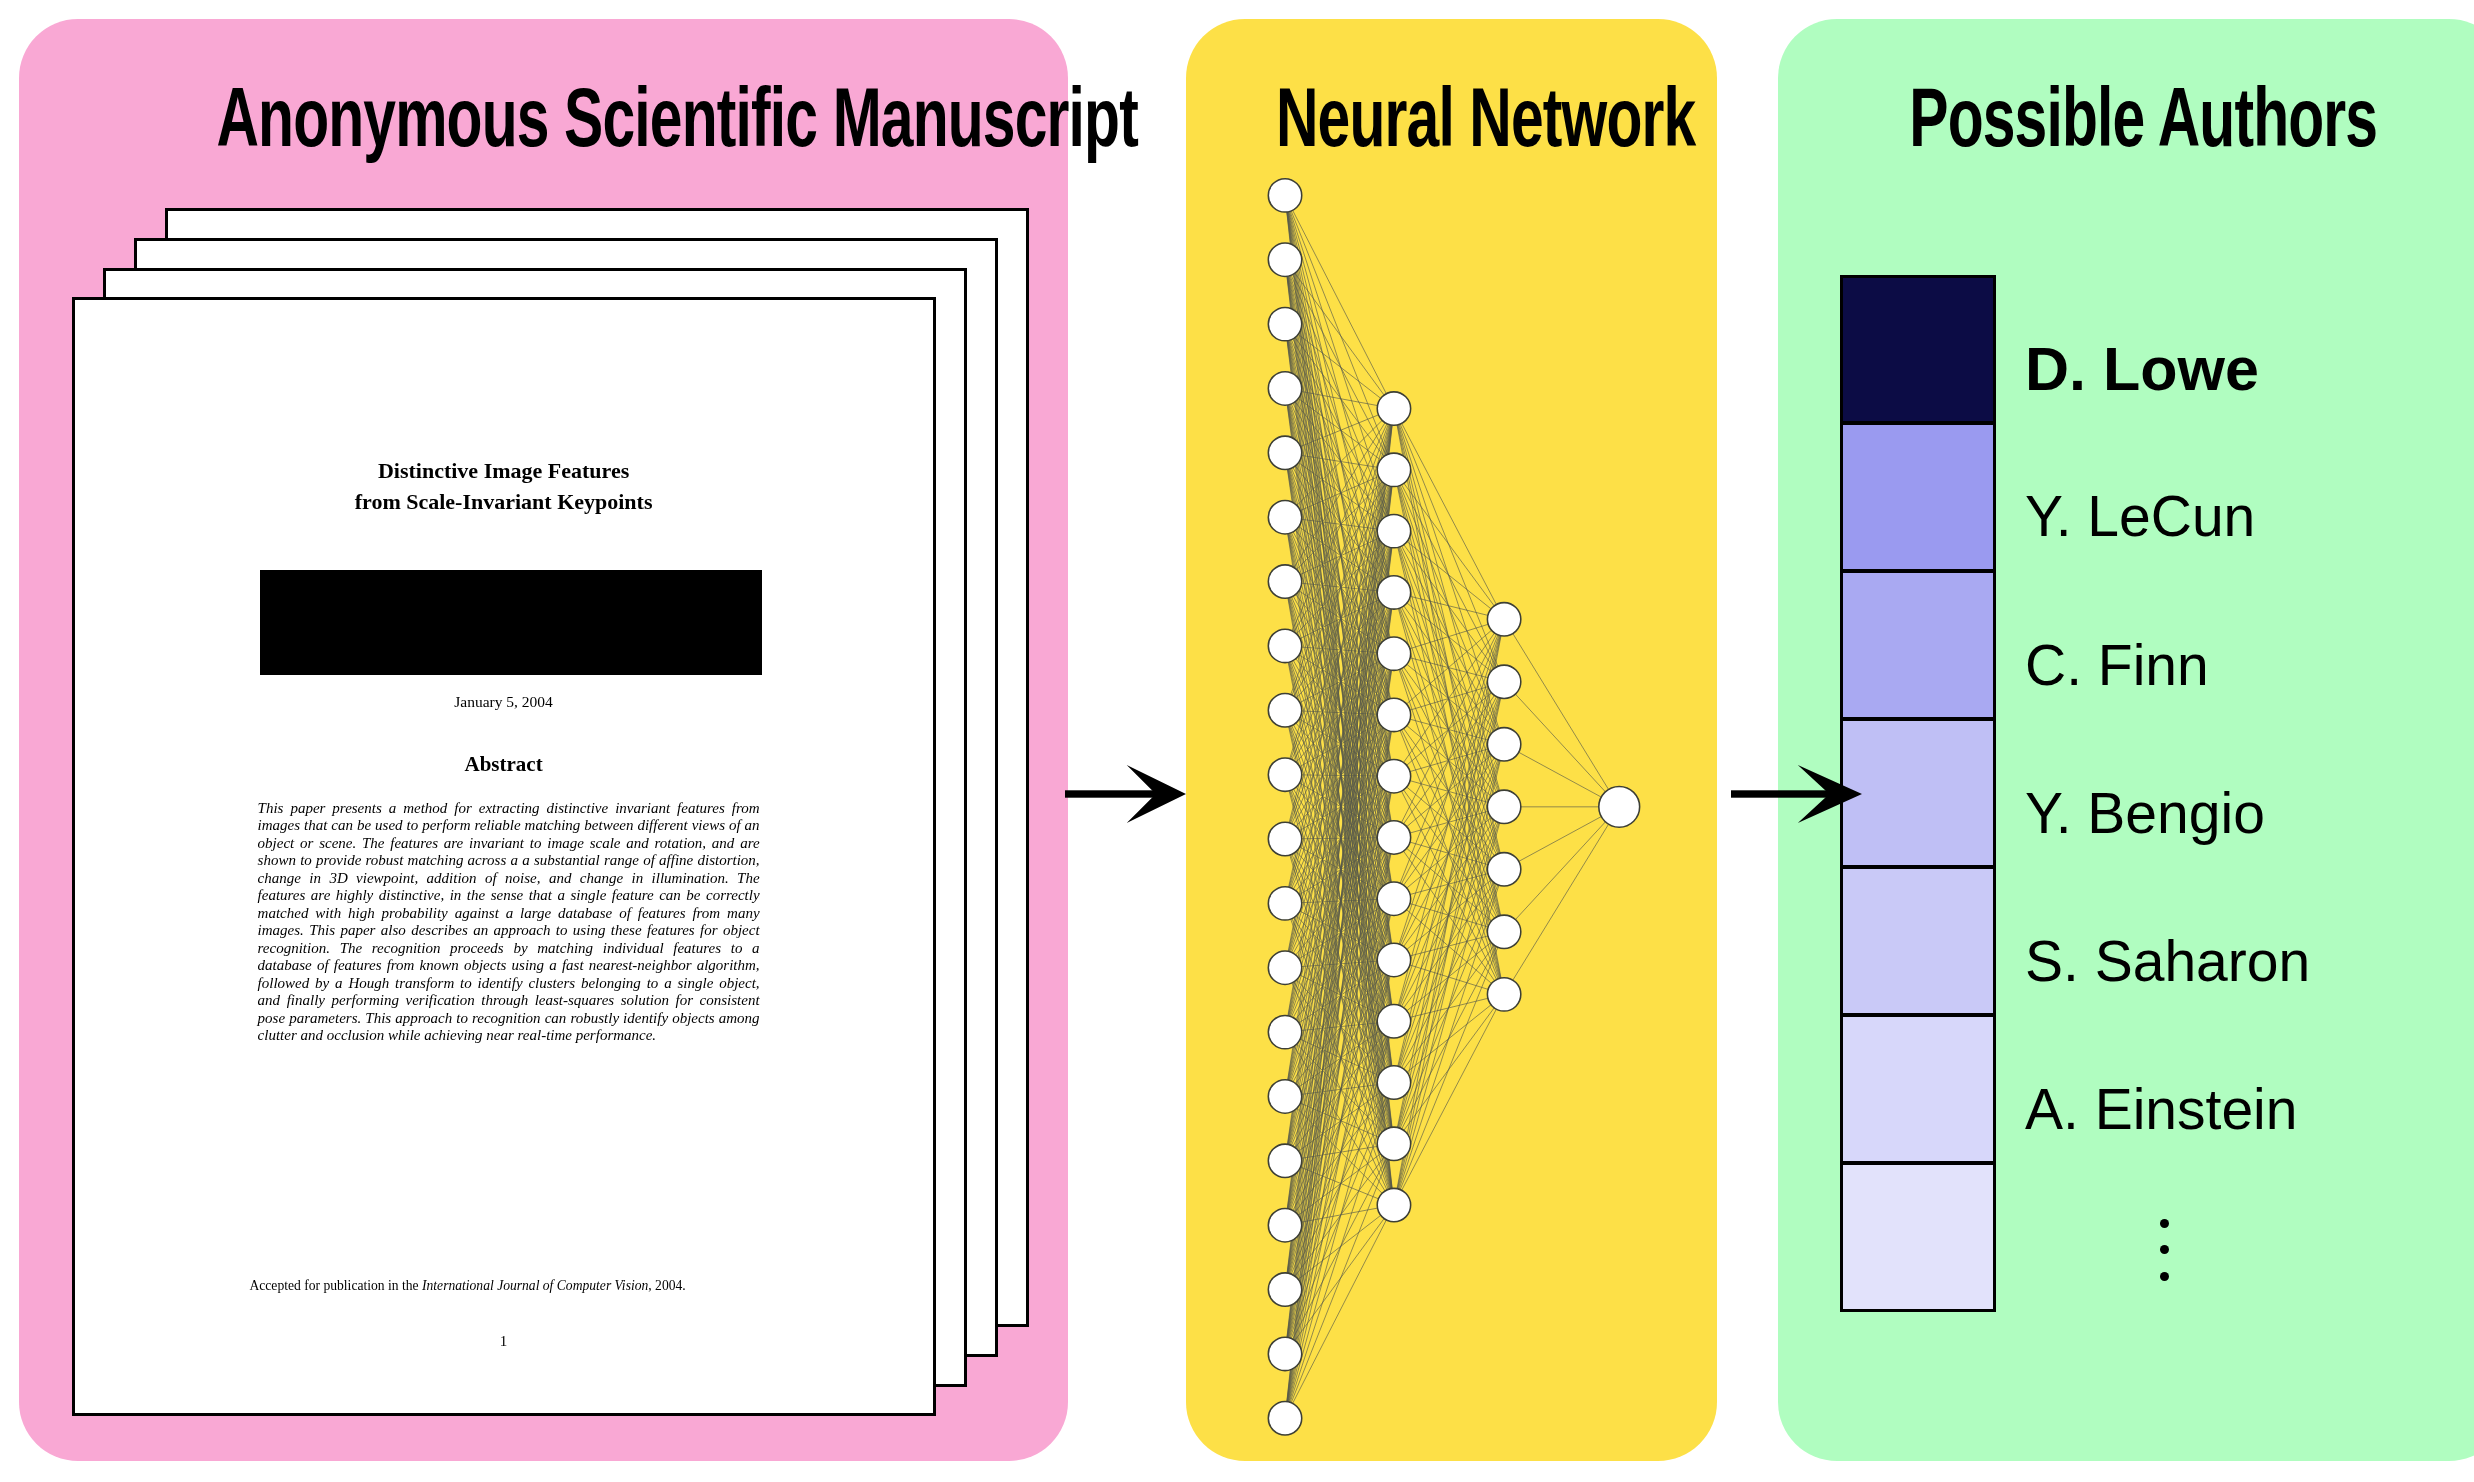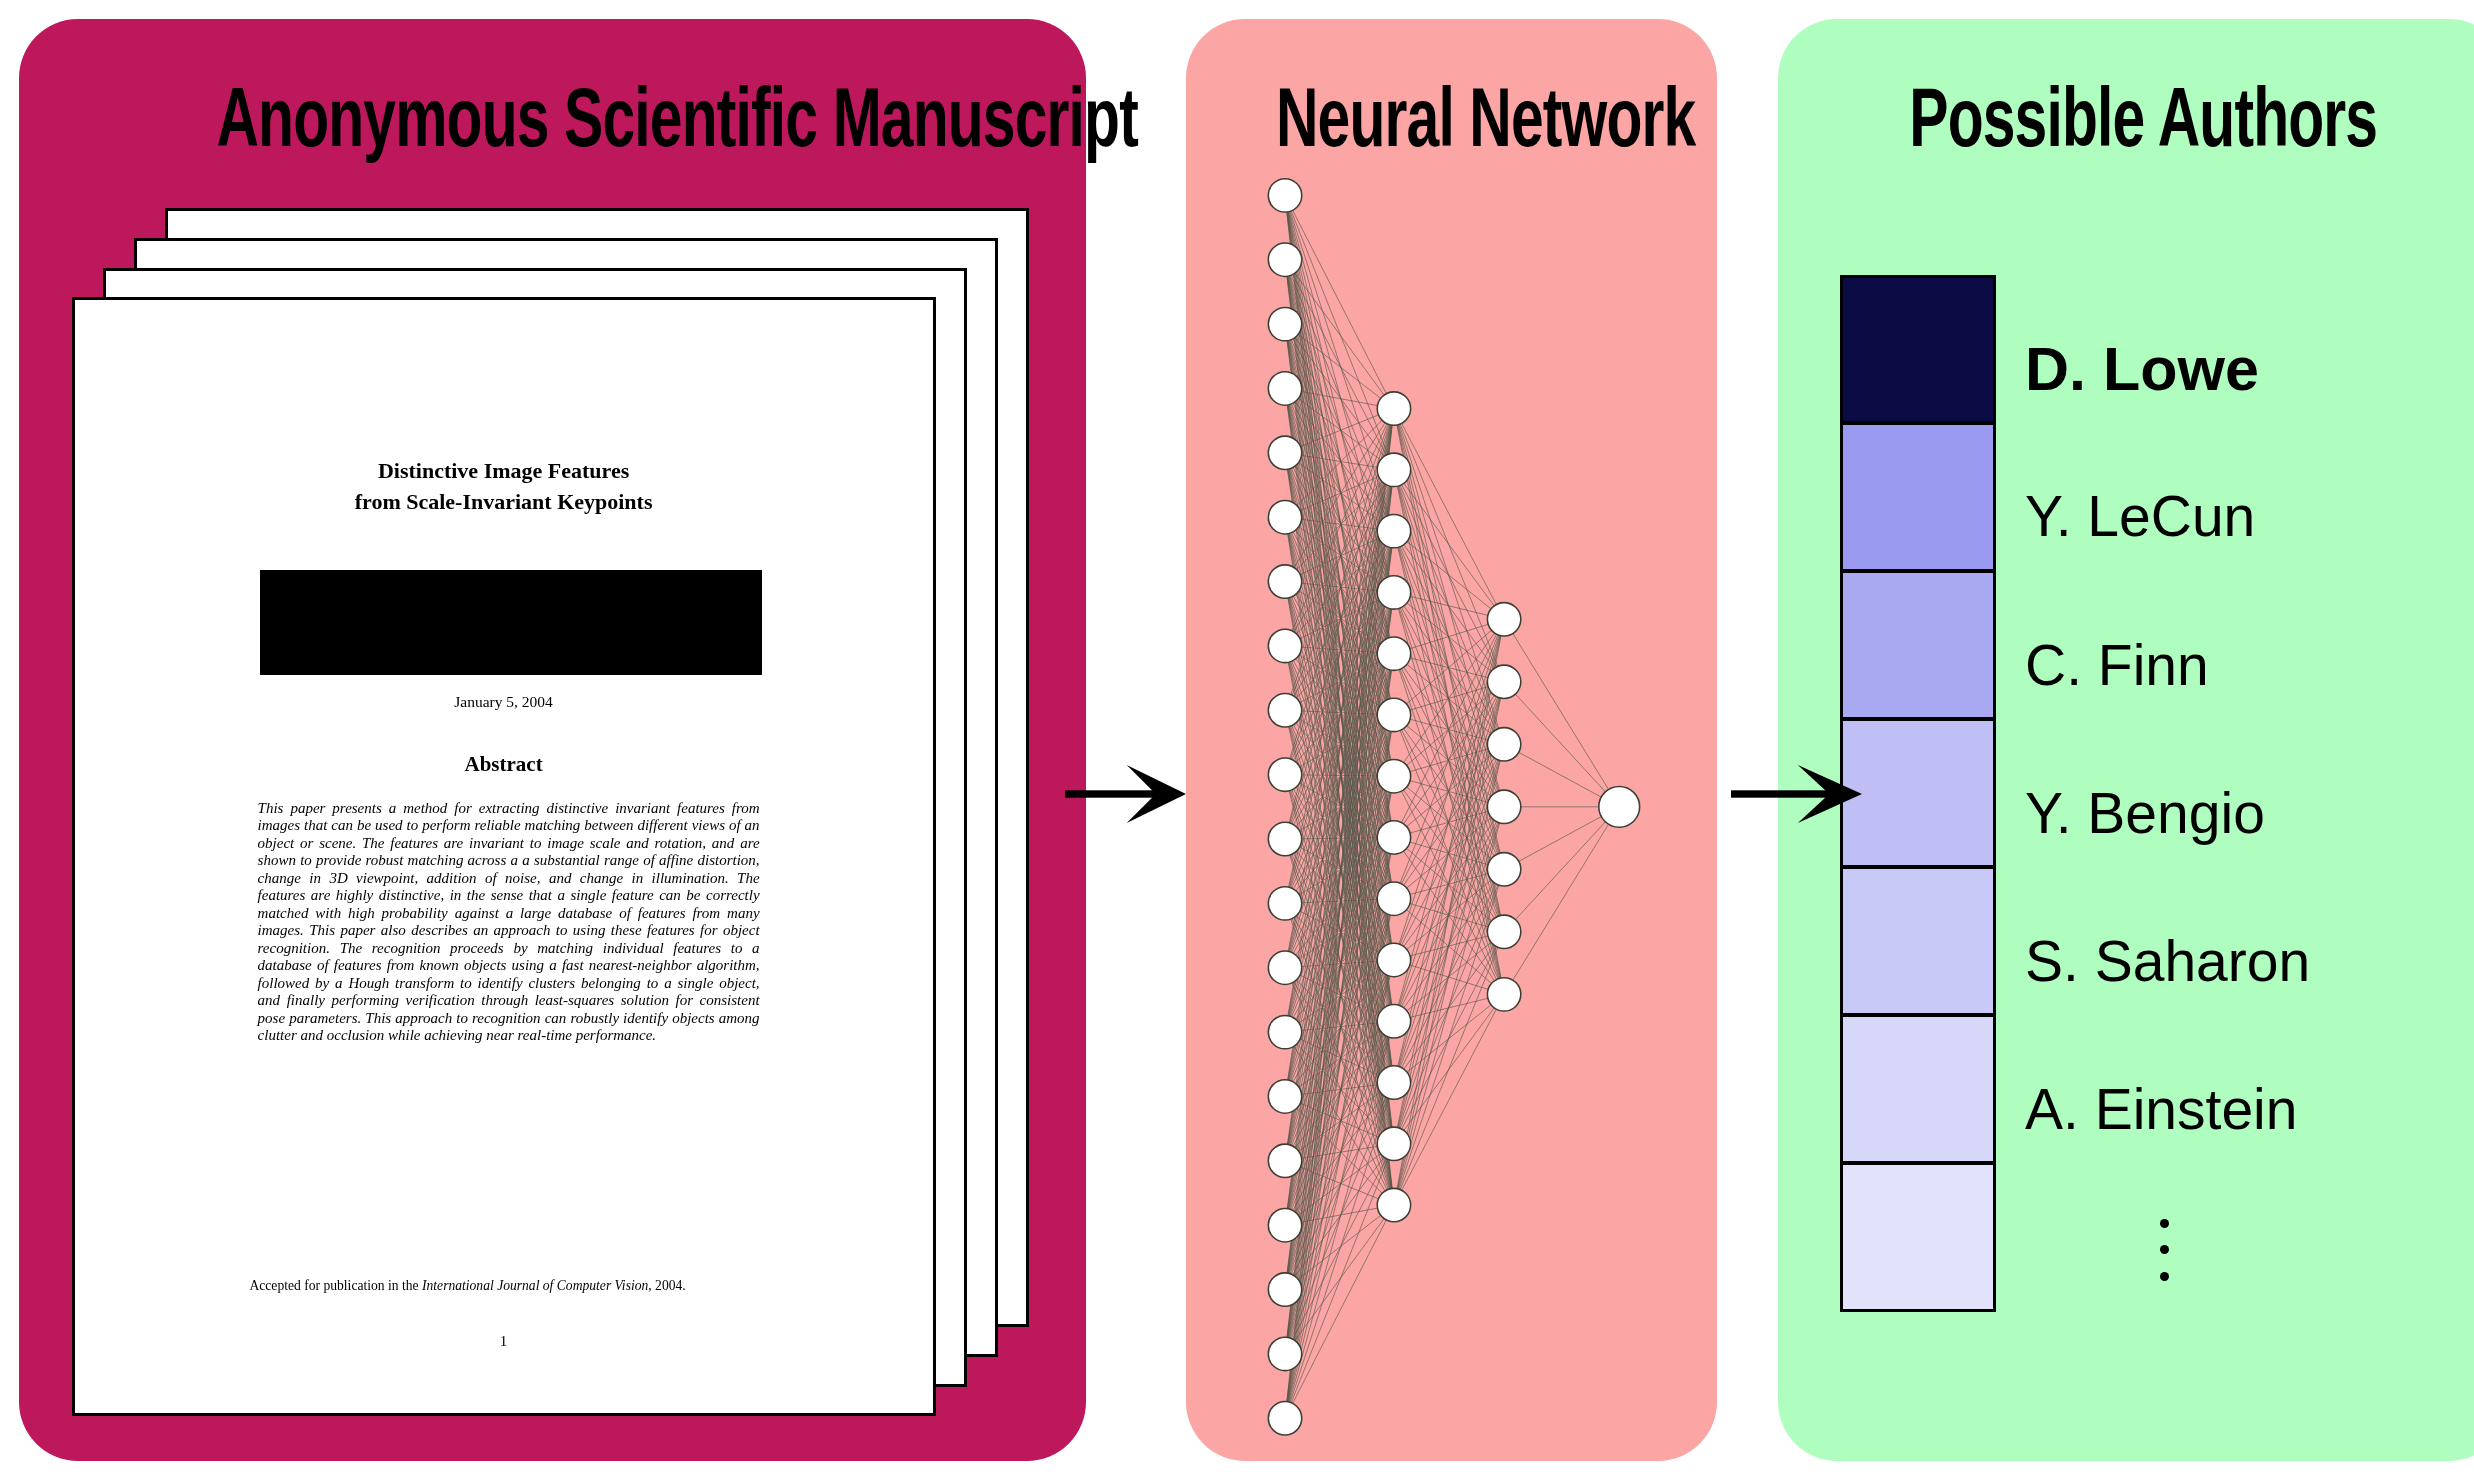--- a/index.html
+++ b/index.html
@@ -58,21 +58,21 @@
   .author-name.em{font-weight:bold;font-size:61px;}
   .dots{position:absolute;left:377px;top:1200px;width:18.6px;}
   .dot{width:9.3px;height:9.3px;border-radius:50%;background:#000;margin:0 auto;}
   .dot + .dot{margin-top:17.3px;}
 </style>
 </head>
 <body>
 
 <div class="canvas">
 
-  <div class="panel" id="panel-manuscript" style="background: #be185d; padding-left: 18px;">
+  <div class="panel" id="panel-manuscript" style="background: #f9a8d4;">
     <div class="panel-title">
       <span>Anonymous Scientific Manuscript</span>
     </div>
 
     <div class="page" id="page-4"></div>
     <div class="page" id="page-3"></div>
     <div class="page" id="page-2"></div>
 
     <div class="page" id="page-1">
       <div class="paper-title">
@@ -81,21 +81,21 @@
       </div>
       <div class="redaction" style="background: rgb(0, 0, 0);"></div>
       <div class="paper-date">January 5, 2004</div>
       <div class="paper-abs-head">Abstract</div>
       <div class="paper-abstract">This paper presents a method for extracting distinctive invariant features from images that can be used to perform reliable matching between different views of an object or scene. The features are invariant to image scale and rotation, and are shown to provide robust matching across a a substantial range of affine distortion, change in 3D viewpoint, addition of noise, and change in illumination. The features are highly distinctive, in the sense that a single feature can be correctly matched with high probability against a large database of features from many images. This paper also describes an approach to using these features for object recognition. The recognition proceeds by matching individual features to a database of features from known objects using a fast nearest-neighbor algorithm, followed by a Hough transform to identify clusters belonging to a single object, and finally performing verification through least-squares solution for consistent pose parameters. This approach to recognition can robustly identify objects among clutter and occlusion while achieving near real-time performance.</div>
       <div class="paper-footer"><span>Accepted for publication in the </span><span class="journal">International Journal of Computer Vision</span><span>, 2004.</span></div>
       <div class="paper-pagenum">1</div>
     </div>
   </div>
 
-  <div class="panel" id="panel-network" style="background: #fca5a5;">
+  <div class="panel" id="panel-network" style="background: #fde047;">
     <div class="panel-title">
       <span>Neural Network</span>
     </div>
     <svg id="nn-svg" viewBox="0 0 858 2330">
         <line x1="160" y1="285" x2="336" y2="629.5" stroke="#55584a" stroke-width="1.2" opacity="0.85"></line>
         <line x1="160" y1="285" x2="336" y2="728.5" stroke="#55584a" stroke-width="1.2" opacity="0.85"></line>
         <line x1="160" y1="285" x2="336" y2="827.5" stroke="#55584a" stroke-width="1.2" opacity="0.85"></line>
         <line x1="160" y1="285" x2="336" y2="926.5" stroke="#55584a" stroke-width="1.2" opacity="0.85"></line>
         <line x1="160" y1="285" x2="336" y2="1025.5" stroke="#55584a" stroke-width="1.2" opacity="0.85"></line>
         <line x1="160" y1="285" x2="336" y2="1124.5" stroke="#55584a" stroke-width="1.2" opacity="0.85"></line>

